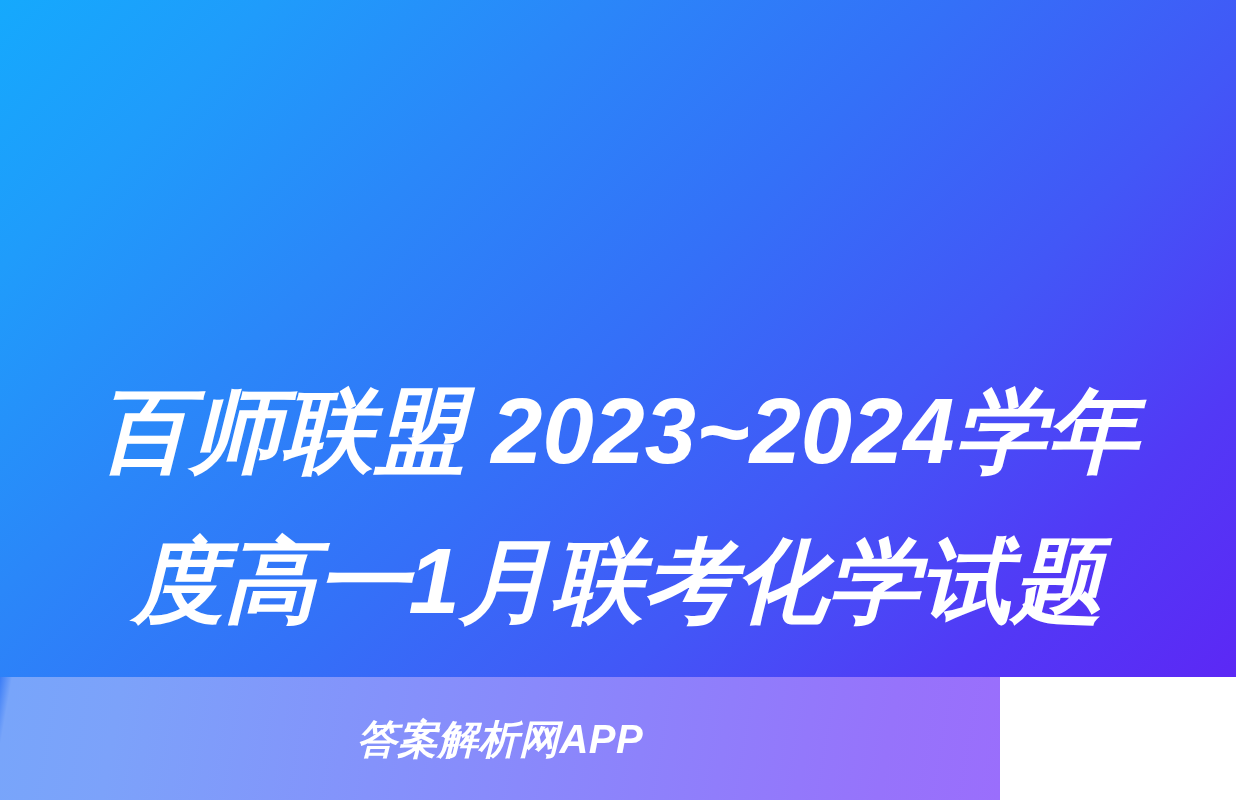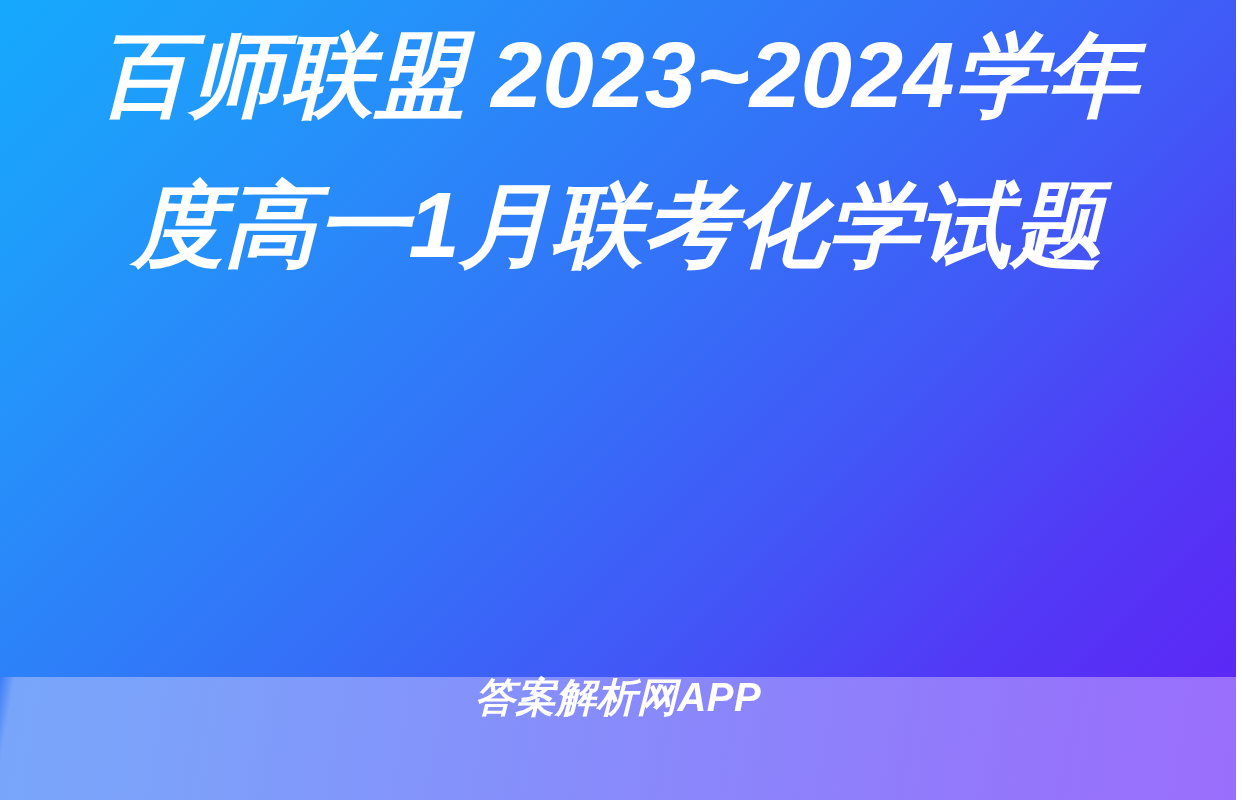--- a/index.html
+++ b/index.html
@@ -35,23 +35,23 @@
 
   .hero-text {
     position: absolute;
     left: 0;
     top: 0;
     width: 1236px;
     height: 677px;
     display: flex;
     flex-direction: column;
     align-items: center;
-    justify-content: flex-start;
+    justify-content: flex-end;
     box-sizing: border-box;
-    padding: 0 68px 16px 68px;
+    padding: 0 68px 21px 68px;
   }
 
   .hero-title {
     margin: 0;
     color: #ffffff;
     font-size: 92px;
     line-height: 150px;
     font-weight: 700;
     font-style: italic;
     letter-spacing: 0px;
@@ -59,32 +59,32 @@
     white-space: normal;
     word-break: break-all;
     font-family: "Liberation Sans", "DejaVu Sans", sans-serif;
   }
 
   
   .watermark-banner {
     position: absolute;
     left: 0;
     top: 677px;
-    width: 1236px;
+    width: 1000px;
     height: 123px;
     background: linear-gradient(100deg,
         #3b7df6 0%,
         #78a5fa 1.2%,
         #7ca2fa 12%,
         #8492fb 38%,
         #8d82fb 64%,
         #9673fb 88%,
         #9a6efc 100%);
     display: flex;
-    align-items: flex-start;
+    align-items: center;
     justify-content: center;
   }
 
   .watermark-text {
     color: #ffffff;
     font-size: 40px;
     font-weight: 700;
     font-style: italic;
     letter-spacing: 0.5px;
     line-height: 1;

